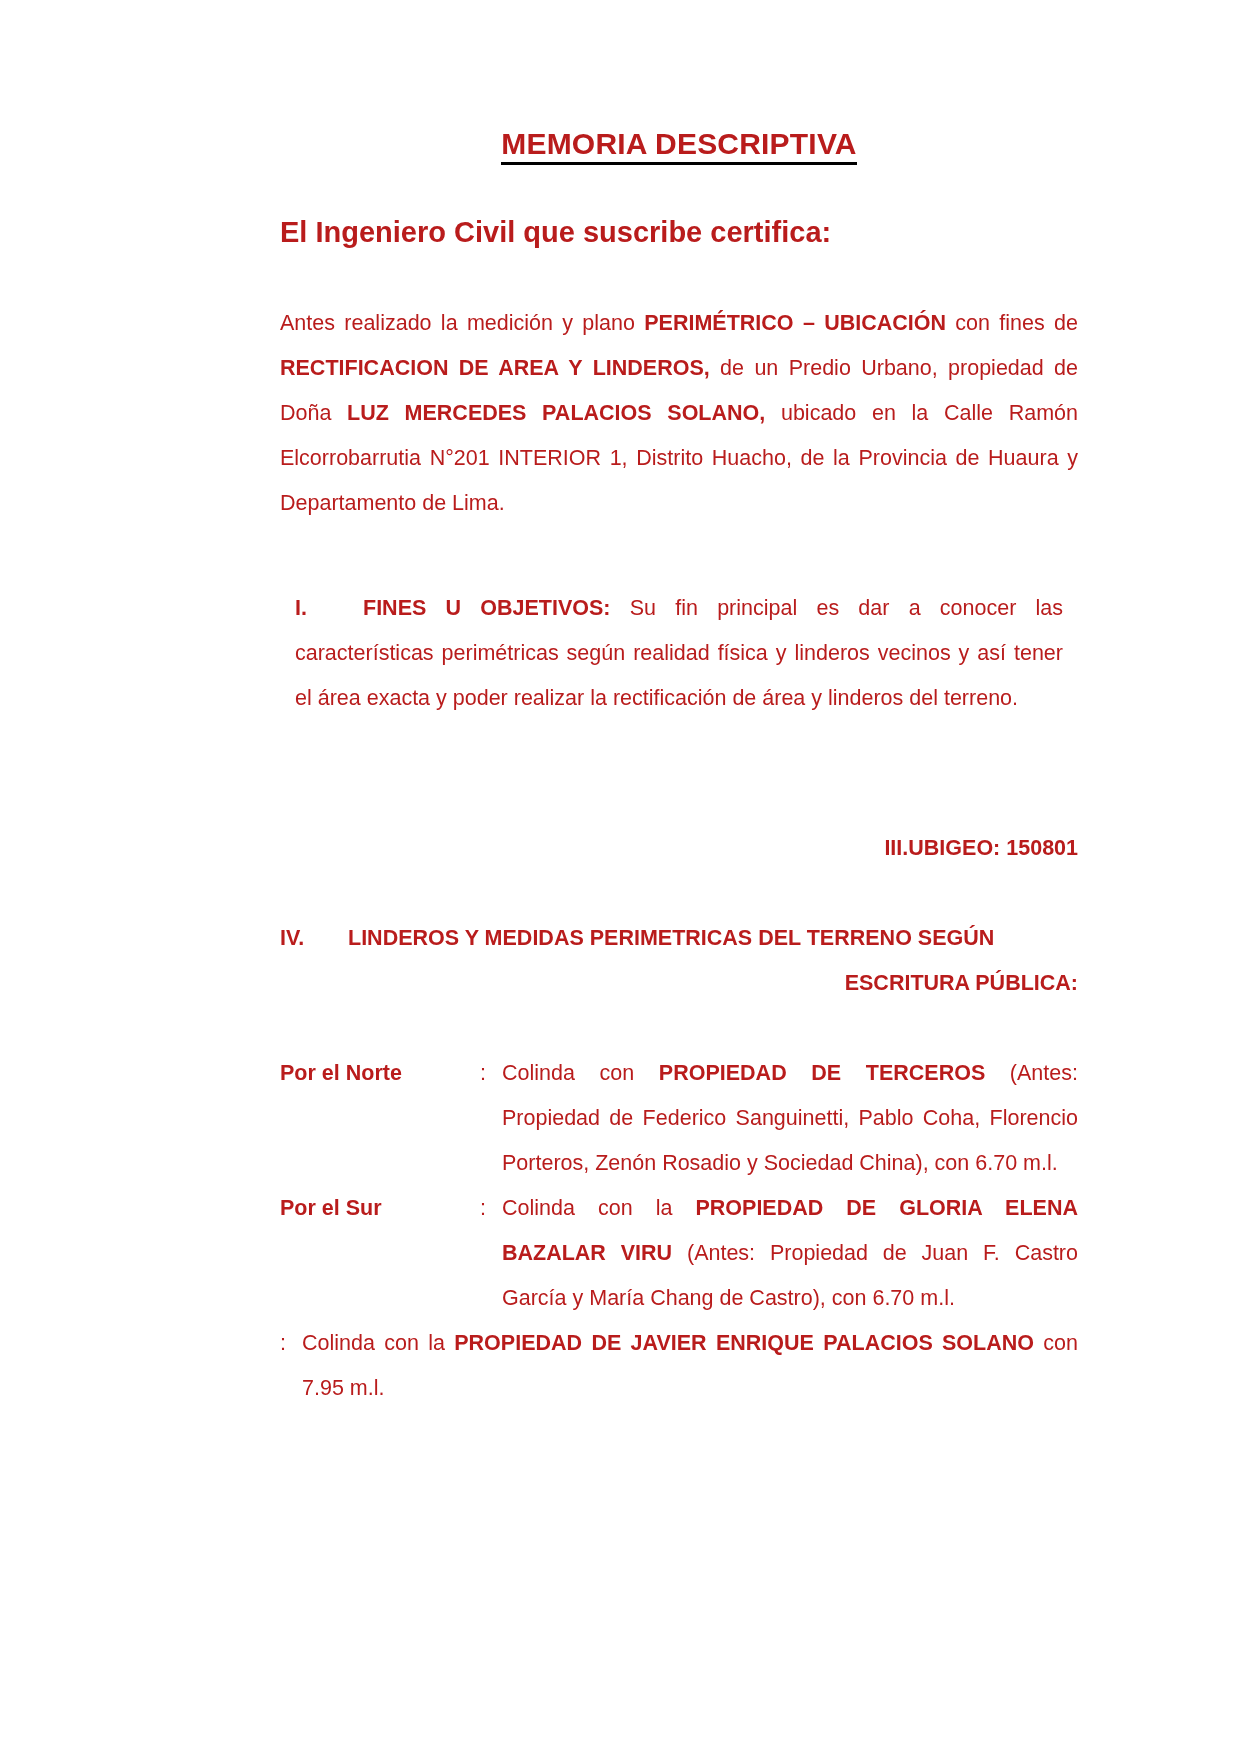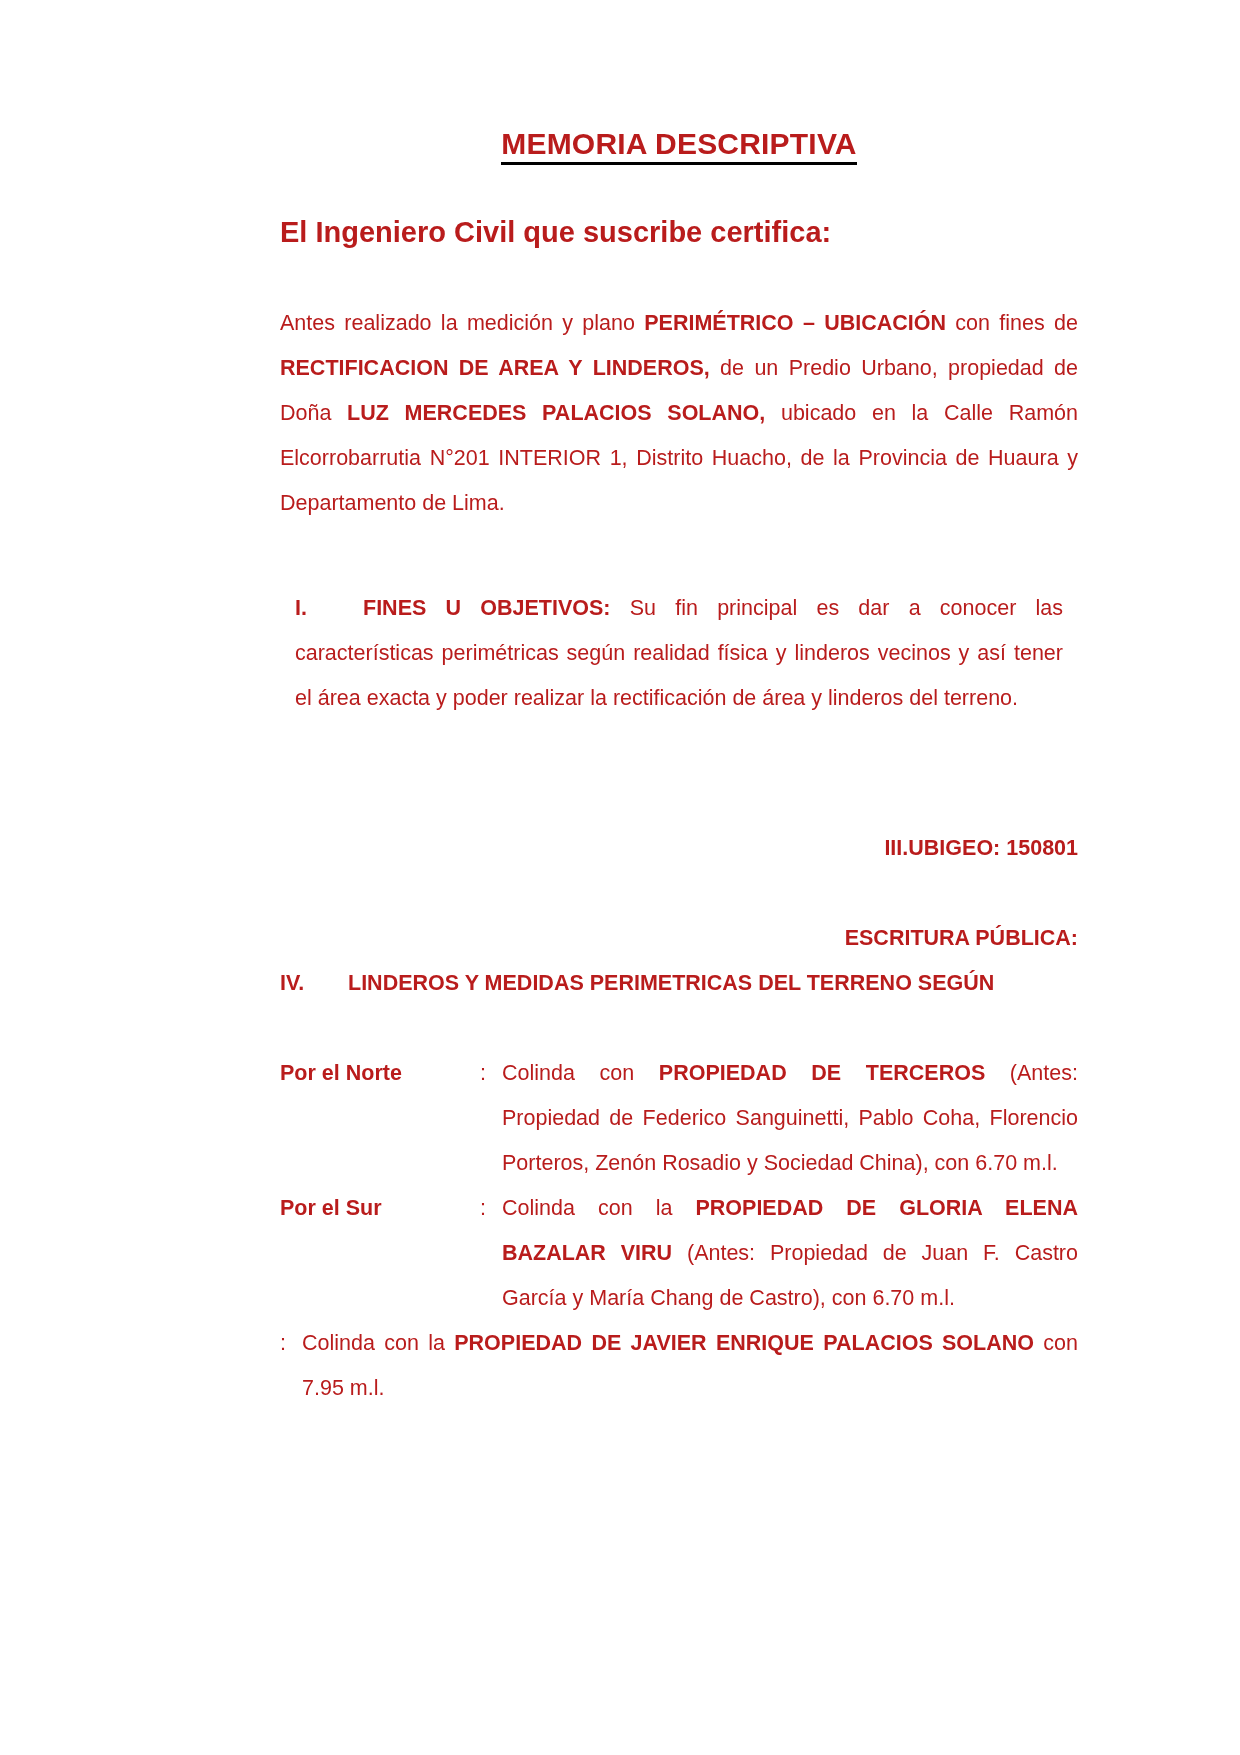--- a/index.html
+++ b/index.html
@@ -139,22 +139,22 @@
 
     <div class="gap-md"></div>
 
 
     <div class="gap-md"></div>
 
     <p class="section-head-only last-line"><span class="num">III.</span><span class="head">UBIGEO:</span><span>  150801</span></p>
 
     <div class="gap-md"></div>
 
+    <p class="section-head-only"><span class="num">IV.</span><span>LINDEROS Y MEDIDAS PERIMETRICAS DEL TERRENO SEGÚN</span></p>
     <p class="section-head-only last-line"><span>ESCRITURA PÚBLICA:</span></p>
-    <p class="section-head-only"><span class="num">IV.</span><span>LINDEROS Y MEDIDAS PERIMETRICAS DEL TERRENO SEGÚN</span></p>
 
     <div class="gap-md"></div>
 
     <div class="linderos">
 
       <div class="lindero-row">
         <div class="lindero-label">Por el Norte</div>
         <div class="lindero-colon">:</div>
         <div class="lindero-value"><span>Colinda con </span><b>PROPIEDAD DE TERCEROS</b><span> (Antes: Propiedad de Federico Sanguinetti, Pablo Coha, Florencio Porteros, Zenón Rosadio y Sociedad China), con 6.70 m.l.</span></div>
       </div>

